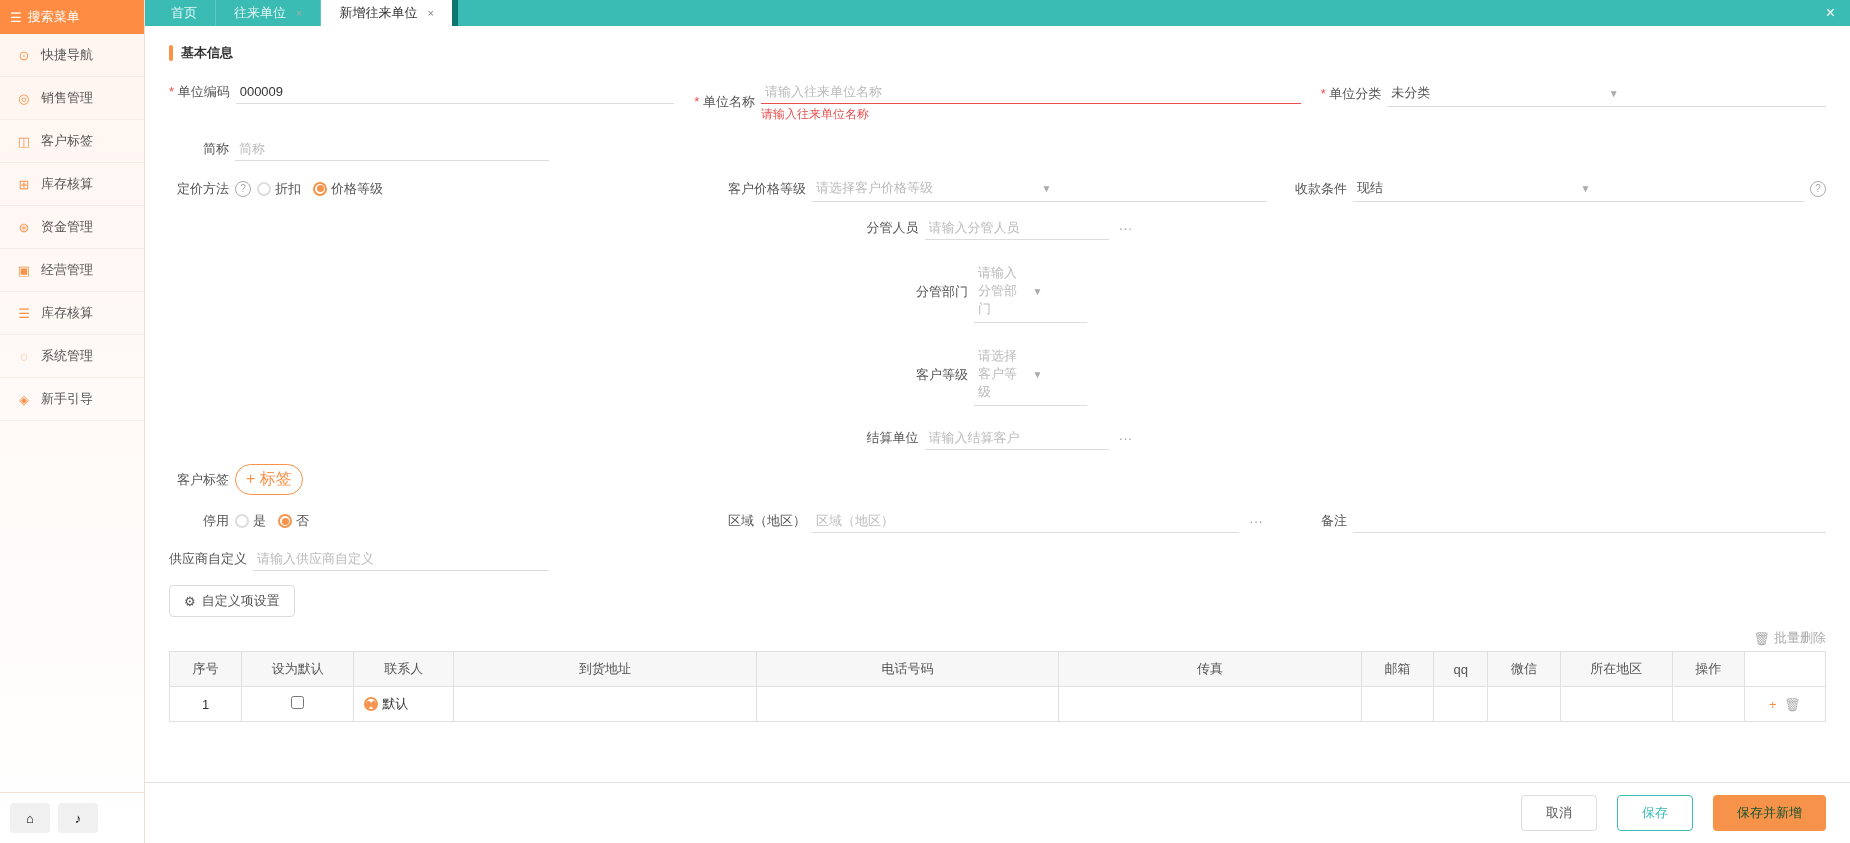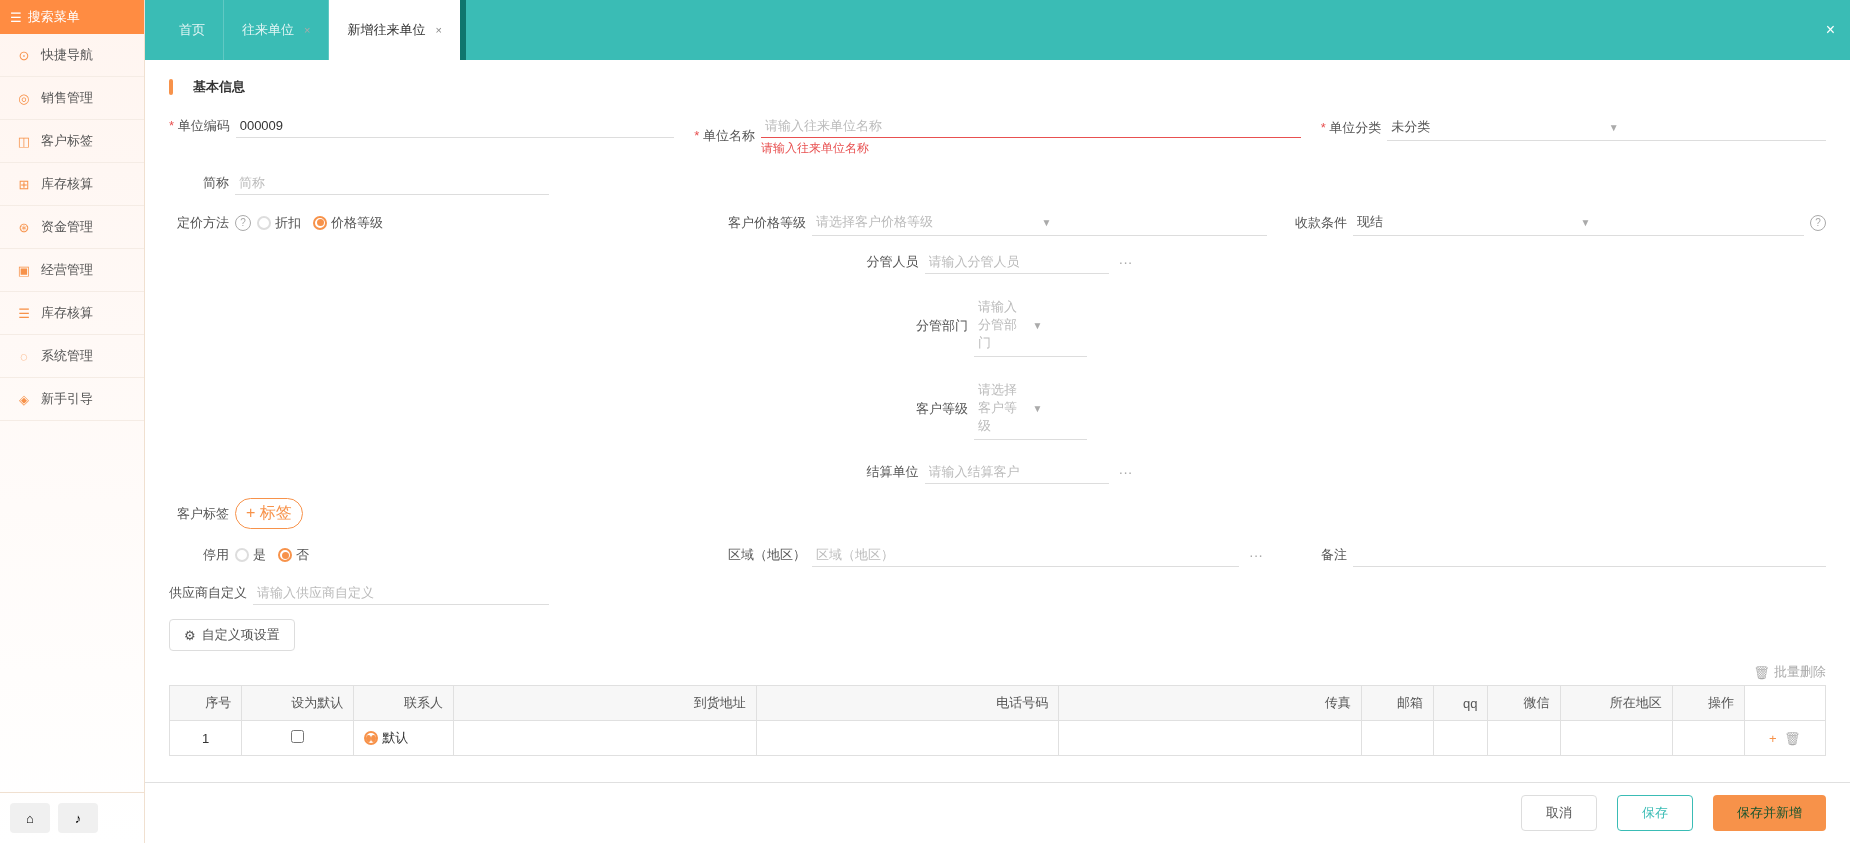--- a/index.html
+++ b/index.html
@@ -50,22 +50,22 @@
       flex-direction: column;
       background: #f5f5f5;
       overflow: hidden;
     }
 
     
     .tab-bar {
       background: #3abcb5;
       display: flex;
       align-items: stretch;
-      height: 60px;
-      padding-left: 16px;
+      height: 26px;
+      padding-left: 8px;
     }
     .tab {
       display: flex;
       align-items: center;
       padding: 0 18px;
       color: rgba(255,255,255,0.85);
       cursor: pointer;
       gap: 6px;
       font-size: 13px;
       border-right: 1px solid rgba(255,255,255,0.2);
@@ -95,21 +95,21 @@
       margin: 0;
     }
 
     .form-section {
       padding: 18px 24px;
     }
 
     .section-title {
       display: flex;
       align-items: center;
-      gap: 20px;
+      gap: 8px;
       font-size: 14px;
       font-weight: bold;
       color: #333;
       margin-bottom: 18px;
     }
     .section-title-icon {
       width: 4px;
       height: 16px;
       background: #f7924a;
       border-radius: 2px;
@@ -231,21 +231,21 @@
     
     .contact-table {
       width: 100%;
       border-collapse: collapse;
       border: 1px solid #e0e0e0;
     }
     .contact-table th {
       background: #f7f7f7;
       border: 1px solid #e0e0e0;
       padding: 8px 10px;
-      text-align: right;
+      text-align: center;
       color: #555;
       font-weight: normal;
     }
     .contact-table td {
       border: 1px solid #e0e0e0;
       padding: 8px 10px;
       color: #333;
     }
     .contact-table td.center { text-align: center; }
 

